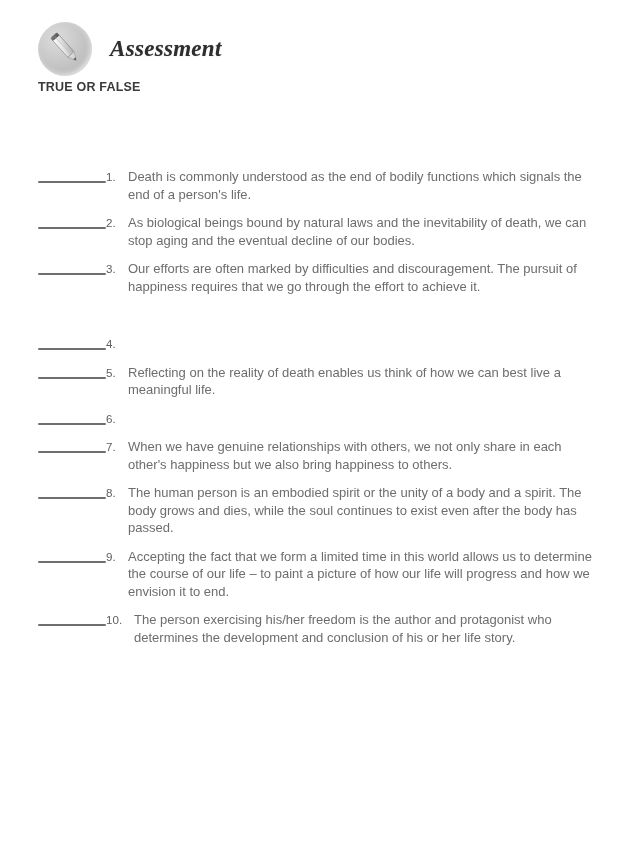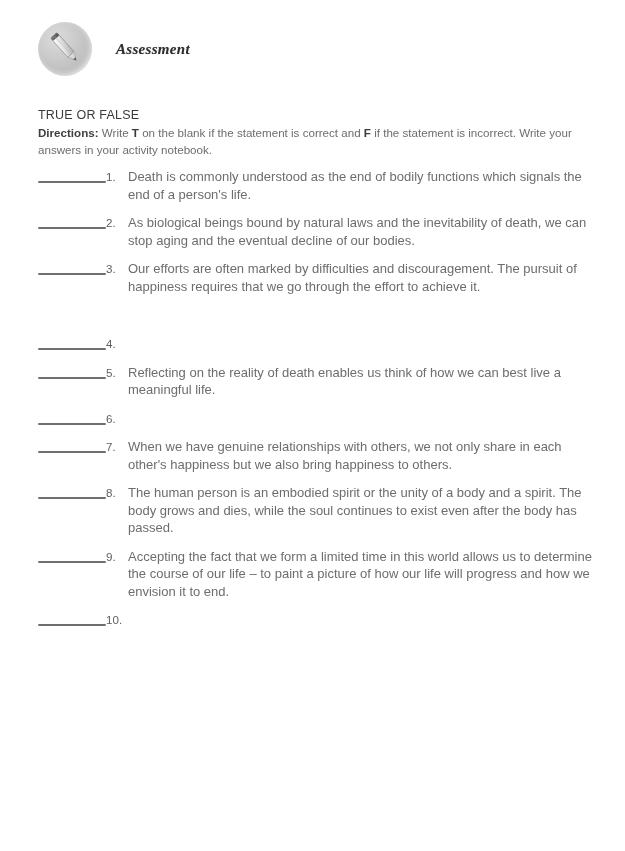--- a/index.html
+++ b/index.html
@@ -40,38 +40,38 @@
     background: radial-gradient(circle at 34% 30%, #dcdcdc 0%, #c9c9c9 42%, #bdbdbd 70%, #cfcfcf 100%);
     position: relative;
     flex: 0 0 auto;
     box-shadow: inset -2px -2px 5px rgba(255,255,255,.55);
   }
   .badge-icon svg {
     position: absolute;
     left: 0; top: 0;
   }
   .title-assessment {
-    margin-left: 24px;
+    margin-left: 18px;
     font-family: "Liberation Serif", serif;
     font-weight: bold;
     font-style: italic;
-    font-size: 15px;
+    font-size: 23px;
     color: #2e2e2e;
     letter-spacing: .3px;
     white-space: nowrap;
     text-shadow: 0 0 1px rgba(90,90,90,.45);
   }
 
   
   .section-heading {
     position: absolute;
     left: 38px;
-    top: 108px;
+    top: 80px;
     font-size: 12.5px;
-    font-weight: normal;
+    font-weight: bold;
     color: #3a3a3a;
     letter-spacing: .2px;
   }
 
   
   .directions {
     position: absolute;
     left: 38px;
     top: 112px;
     width: 545px;
@@ -172,21 +172,20 @@
           <path d="M26.2 40.2 L29.3 40.2 L27.75 43 Z" fill="#5a5a5a"></path>
           <line x1="27.8" y1="12" x2="27.8" y2="34" stroke="#bfbfbf" stroke-width="0.7"></line>
         </g>
       </svg>
     </div>
     <div class="title-assessment">Assessment</div>
   </div>
 
   <div class="section-heading scan-soft">TRUE OR FALSE</div>
 
-  <p class="directions scan-soft"><span class="lead">Directions:</span><span> Write </span><span class="mark">T</span><span> on the blank if the statement is correct and </span><span class="mark">F</span><span> if the statement is incorrect. Write your answers in your activity notebook.</span></p>
 
   <div class="items scan-soft" id="item-list">
       <div class="item">
         <span class="blank-line"></span>
         <span class="item-number">1.</span>
         <span class="item-text">Death is commonly understood as the end of bodily functions which signals the end of a person's life.</span>
       </div>
       <div class="item">
         <span class="blank-line"></span>
         <span class="item-number">2.</span>
@@ -221,16 +220,17 @@
         <span class="item-text">The human person is an embodied spirit or the unity of a body and a spirit. The body grows and dies, while the soul continues to exist even after the body has passed.</span>
       </div>
       <div class="item">
         <span class="blank-line"></span>
         <span class="item-number">9.</span>
         <span class="item-text">Accepting the fact that we form a limited time in this world allows us to determine the course of our life – to paint a picture of how our life will progress and how we envision it to end.</span>
       </div>
       <div class="item">
         <span class="blank-line"></span>
         <span class="item-number wide">10.</span>
+        <span class="item-text">The person exercising his/her freedom is the author and protagonist who determines the development and conclusion of his or her life story.</span>
       </div>
     </div>
 
 </div>
 
 </body></html>

